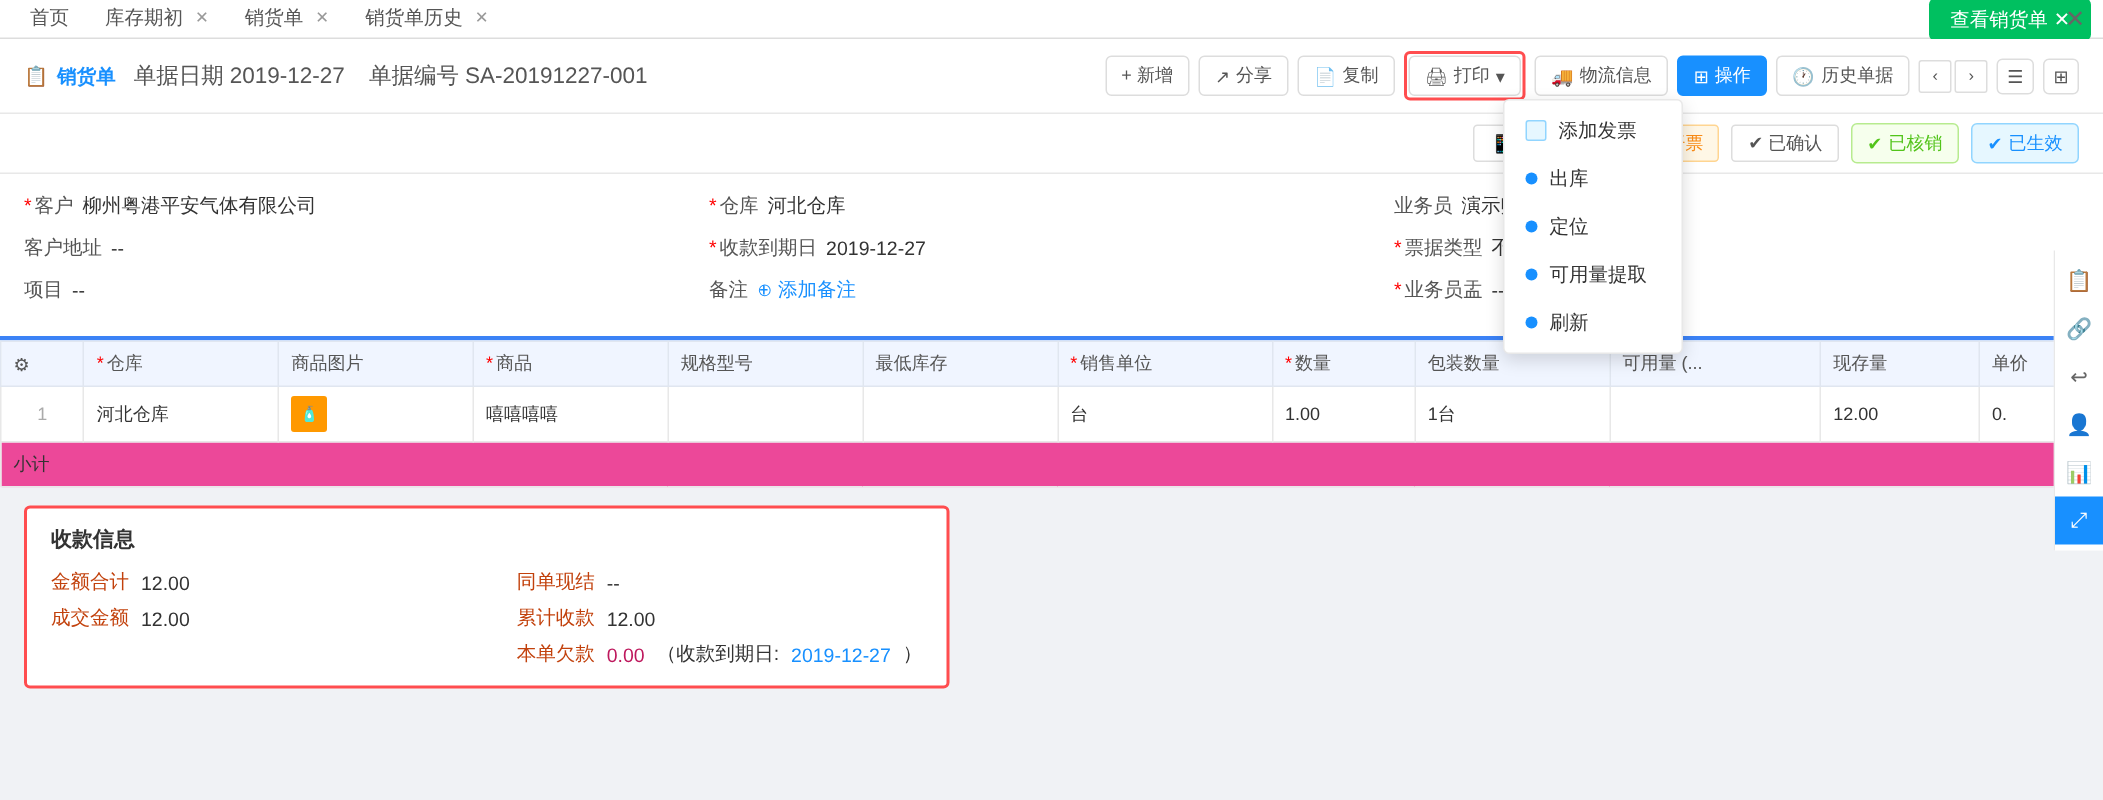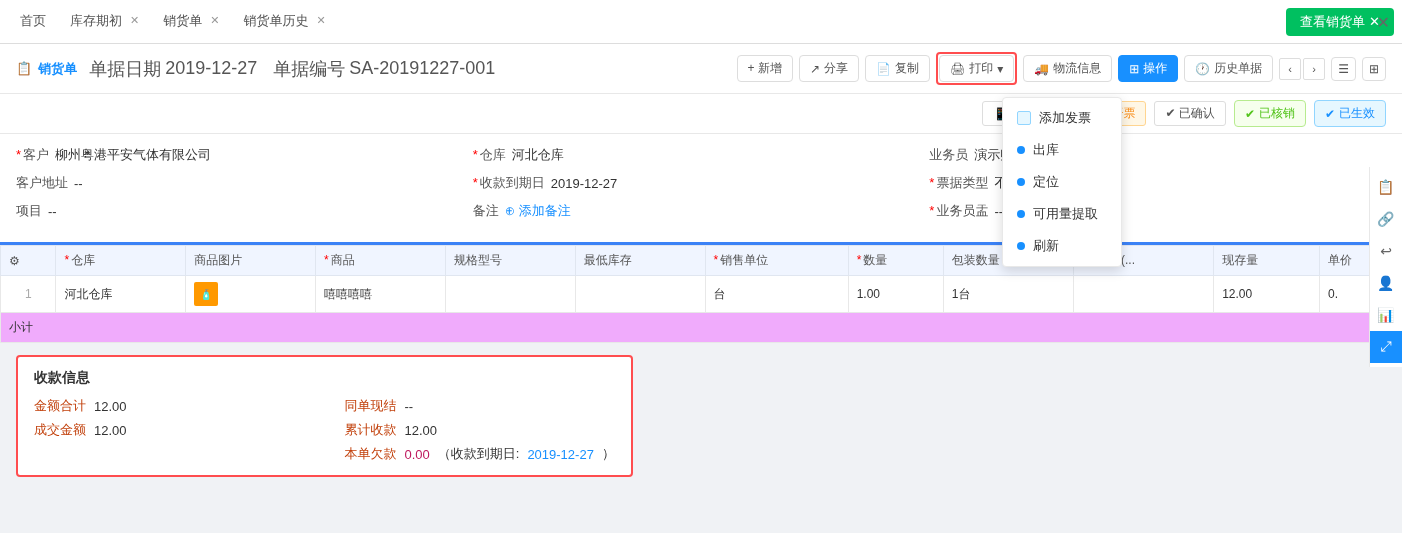--- a/index.html
+++ b/index.html
@@ -1,21 +1,21 @@
 <!DOCTYPE html>
 <html><head>
   <meta charset="utf-8">
   <style>
     * { box-sizing: border-box; margin: 0; padding: 0; }
     body { font-family: 'Microsoft YaHei', Arial, sans-serif; font-size: 13px; background: #f0f2f5; color: #333; }
 
     
     .tab-bar {
       display: flex; align-items: center; background: #fff;
-      border-bottom: 1px solid #ddd; padding: 0 8px; height: 44px;
+      border-bottom: 1px solid #ddd; padding: 0 8px; height: 26px;
       position: relative;
     }
     .tab {
       display: flex; align-items: center; padding: 0 12px; height: 40px;
       cursor: pointer; font-size: 13px; color: #555; border-bottom: 2px solid transparent;
       white-space: nowrap; gap: 4px;
     }
     .tab .close-icon { color: #999; font-size: 11px; margin-left: 4px; cursor: pointer; }
     .tab-view-btn {
       margin-left: auto; background: #00c060; color: #fff; border: none;
@@ -26,21 +26,21 @@
       position: absolute; right: 12px; top: 50%; transform: translateY(-50%);
       font-size: 16px; cursor: pointer; color: #666;
     }
 
     
     .doc-header {
       background: #fff; padding: 8px 16px; display: flex; align-items: center;
       border-bottom: 1px solid #e8e8e8; gap: 12px;
     }
     .doc-title { display: flex; align-items: center; gap: 6px; color: #1890ff; font-size: 13px; font-weight: bold; }
-    .doc-meta { display: flex; align-items: center; gap: 16px; font-size: 18px; color: #555; }
+    .doc-meta { display: flex; align-items: center; gap: 16px; font-size: 15px; color: #555; }
     .doc-meta span { display: flex; align-items: center; gap: 4px; }
     .toolbar { margin-left: auto; display: flex; align-items: center; gap: 6px; }
     .btn-toolbar {
       display: flex; align-items: center; gap: 4px; padding: 4px 10px;
       border: 1px solid #ddd; border-radius: 4px; cursor: pointer;
       background: #fff; font-size: 12px; color: #555;
     }
     .btn-logistics { background: #fff; color: #555; }
     .btn-operate { background: #1890ff; color: #fff; border-color: #1890ff; position: relative; }
     .btn-history { background: #fff; color: #555; }
@@ -75,21 +75,21 @@
 
     
     .table-wrap { background: #fff; overflow-x: auto; }
     table { width: 100%; border-collapse: collapse; font-size: 12px; }
     th {
       background: #f0f5ff; border: 1px solid #e0e6f0; padding: 6px 8px;
       text-align: left; color: #555; white-space: nowrap; font-weight: normal;
     }
     th .required::before { content: '*'; color: red; margin-right: 2px; }
     td { border: 1px solid #e8e8e8; padding: 6px 8px; color: #333; white-space: nowrap; }
-    td.subtotal { background: #f0abfc; }
+    td.subtotal { background: #ec4899; }
     .gear-cell { color: #aaa; text-align: center; }
     .product-thumb {
       width: 24px; height: 24px; background: #ff9900;
       display: inline-flex; align-items: center; justify-content: center;
       color: #fff; font-size: 10px; border-radius: 2px;
     }
 
     
     .summary-box {
       border: 2px solid #ff4d4f; border-radius: 4px; padding: 12px 16px;
@@ -98,21 +98,21 @@
     .summary-title { font-size: 14px; font-weight: bold; color: #333; margin-bottom: 10px; }
     .summary-grid { display: grid; grid-template-columns: 1fr 1fr; gap: 6px 40px; }
     .summary-row { display: flex; align-items: center; gap: 8px; font-size: 13px; }
     .summary-label { color: #c2410c; white-space: nowrap; }
     .summary-val { color: #333; }
     .summary-val.red { color: #be185d; }
     .summary-val.date { color: #1890ff; }
 
     
     .dropdown-menu {
-      position: absolute; top: 53px; right: 280px; background: #fff;
+      position: absolute; top: 40px; right: 280px; background: #fff;
       border: 1px solid #e8e8e8; border-radius: 4px; box-shadow: 0 4px 12px rgba(0,0,0,0.15);
       z-index: 1000; min-width: 120px; padding: 4px 0;
     }
     .dropdown-item {
       display: flex; align-items: center; gap: 8px; padding: 7px 14px;
       cursor: pointer; font-size: 13px; color: #333;
     }
     .dropdown-item .dot { width: 8px; height: 8px; border-radius: 50%; flex-shrink: 0; }
     .dot-blue { background: #1890ff; }
 

